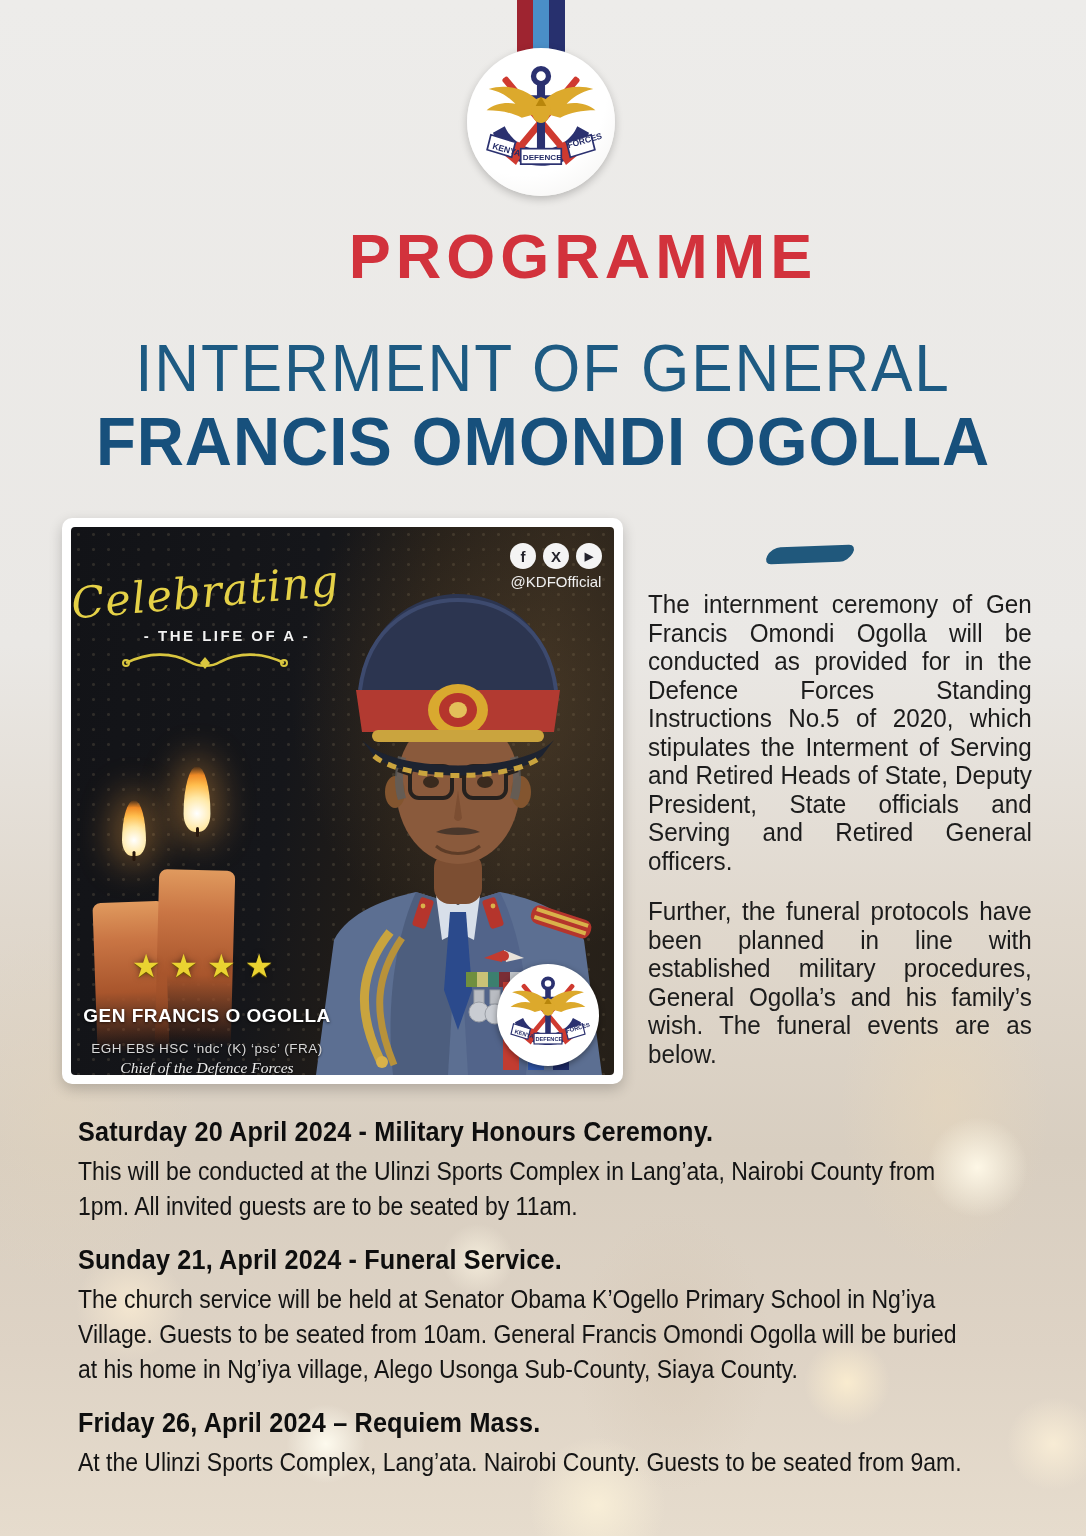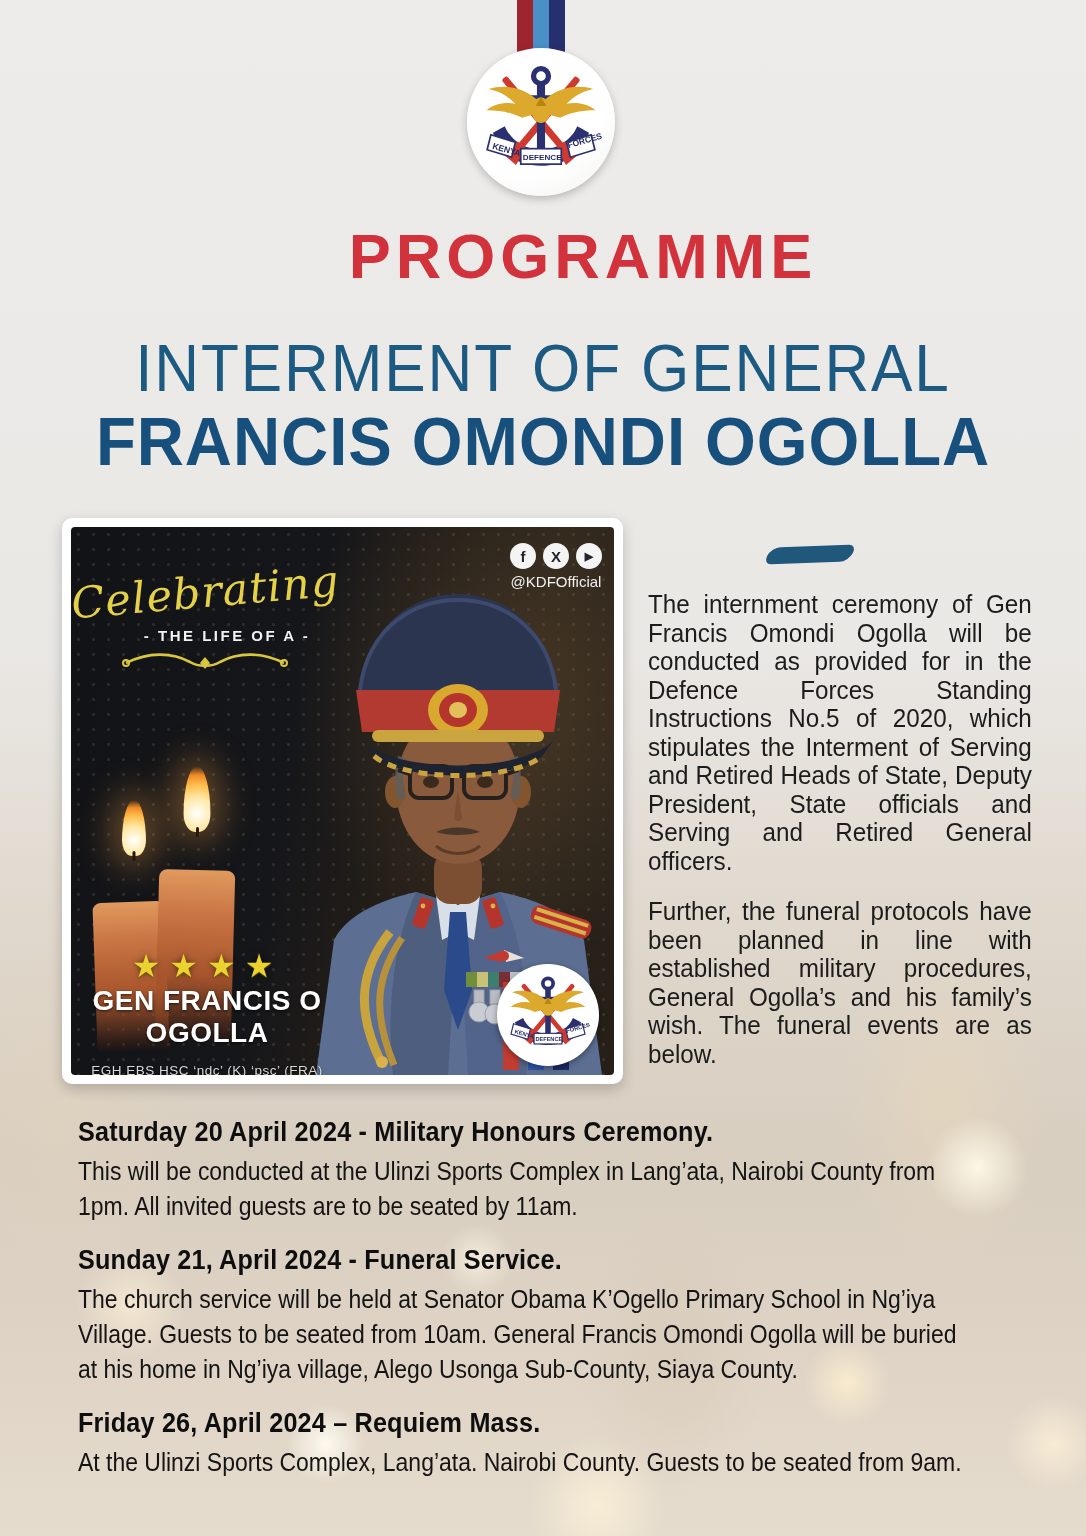--- a/index.html
+++ b/index.html
@@ -61,21 +61,21 @@
   .flame{position:absolute;left:50%;transform:translateX(-50%);
     width:26px;height:62px;border-radius:50% 50% 42% 42% / 72% 72% 28% 28%;
     background:radial-gradient(circle at 50% 72%,#ffffff 0%,#ffe9a8 32%,#ffbe4e 58%,#ef8a26 78%,rgba(214,90,20,0) 100%);
     filter:blur(.6px);box-shadow:0 0 34px 10px rgba(255,170,70,.38);}
   .flame::after{content:"";position:absolute;left:50%;bottom:-5px;transform:translateX(-50%);
     width:3px;height:10px;background:#27160c;border-radius:2px;}
   
   .p-name-block{position:absolute;left:2px;top:420px;width:268px;text-align:center;z-index:6;}
   .stars{font-size:32px;letter-spacing:9px;color:#ead331;
     text-shadow:0 1px 1px #6b5a00, 0 0 6px rgba(0,0,0,.55);}
-  .gen-name{margin-top:0;font-size:28px;font-weight:800;color:#ffffff;letter-spacing:.5px;
+  .gen-name{margin-top:20px;font-size:19px;font-weight:800;color:#ffffff;letter-spacing:.5px;
     text-shadow:0 1px 3px rgba(0,0,0,.7);}
   .gen-honours{margin-top:14px;font-size:13.5px;color:#d8d8d8;letter-spacing:.5px;
     text-shadow:0 1px 2px rgba(0,0,0,.7);}
   .gen-role{margin-top:3px;font-size:15.5px;font-style:italic;color:#ececec;
     text-shadow:0 1px 2px rgba(0,0,0,.7);font-family:Liberation Serif, serif;}
   
   .socials{position:absolute;right:12px;top:16px;text-align:center;z-index:6;}
   .icon-row{display:flex;gap:7px;justify-content:center;}
   .sicon{width:26px;height:26px;border-radius:50%;background:#f4f4f4;color:#23232c;
     display:flex;align-items:center;justify-content:center;font-weight:800;font-size:15px;}

